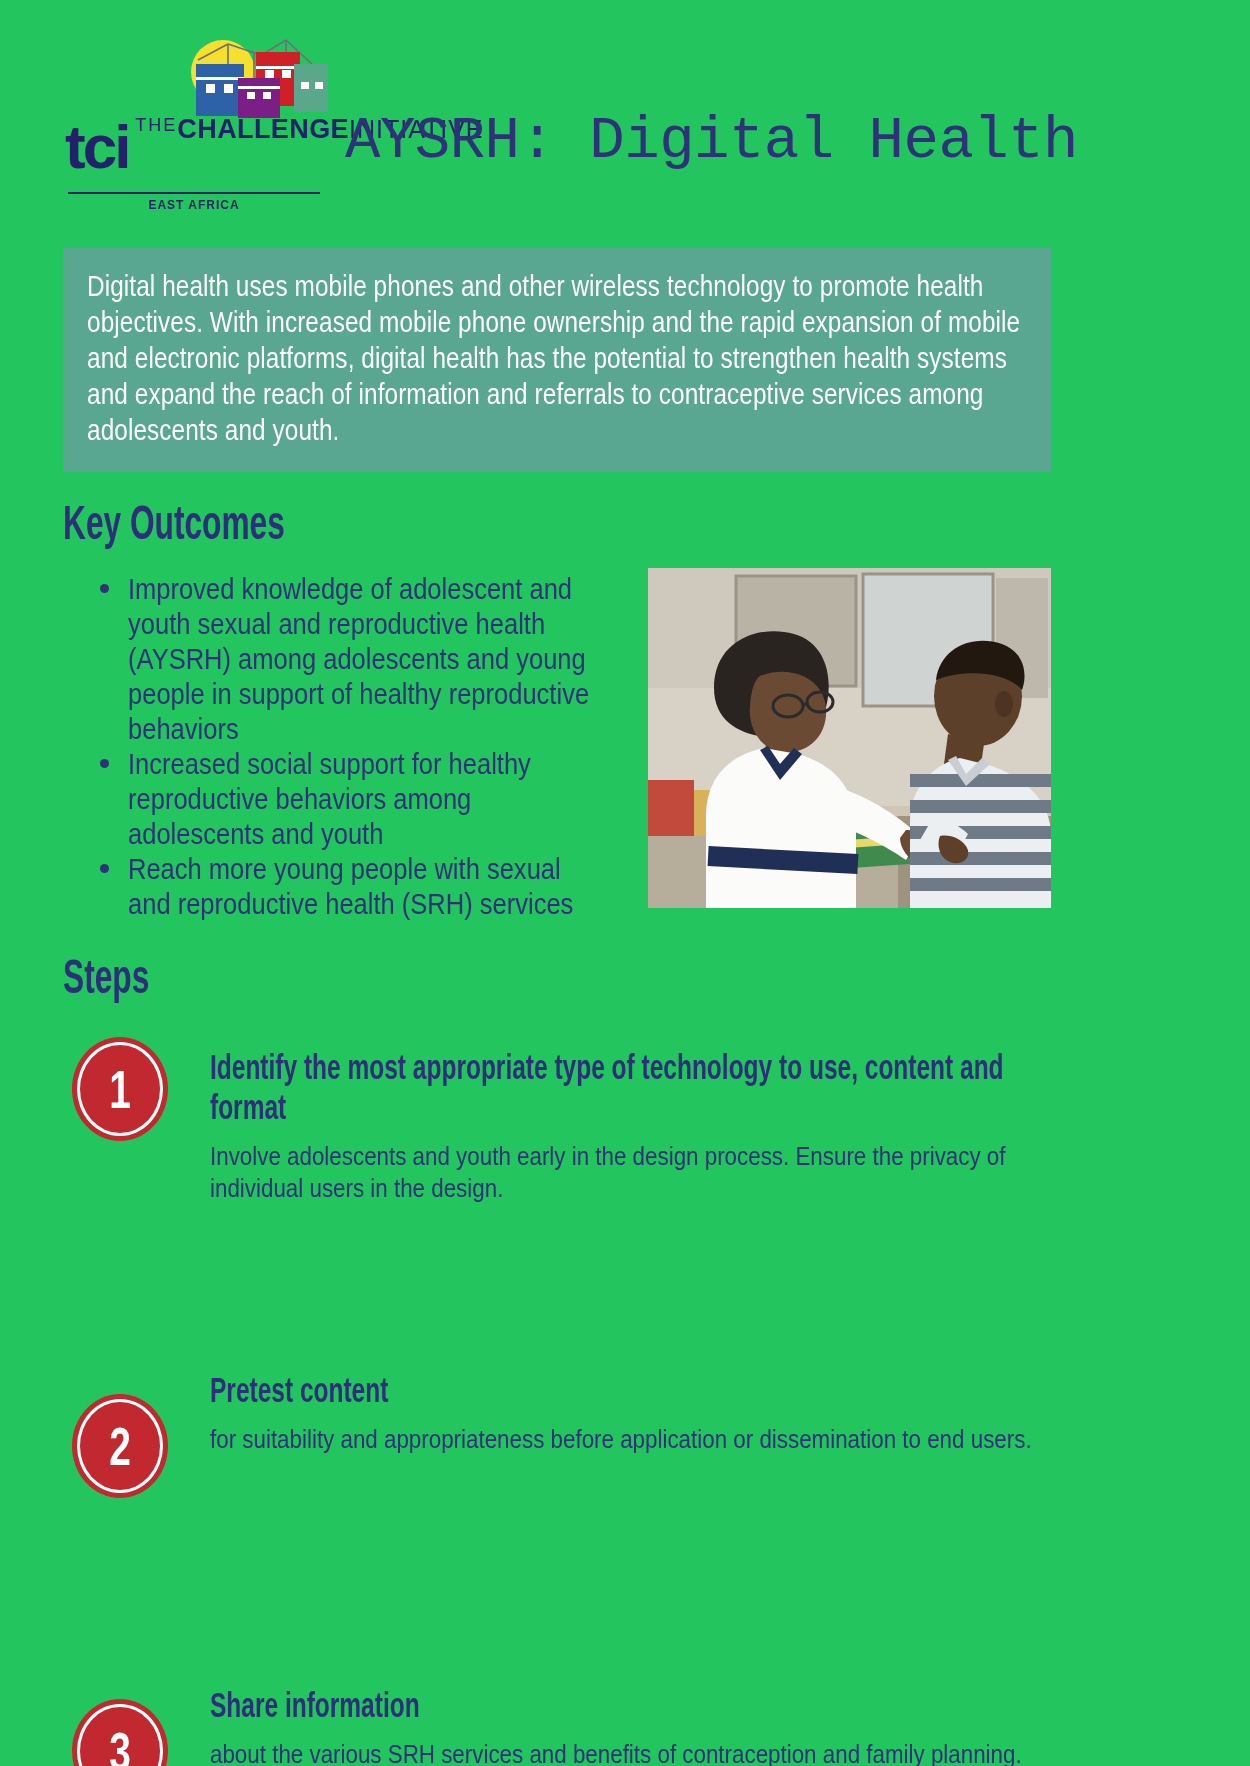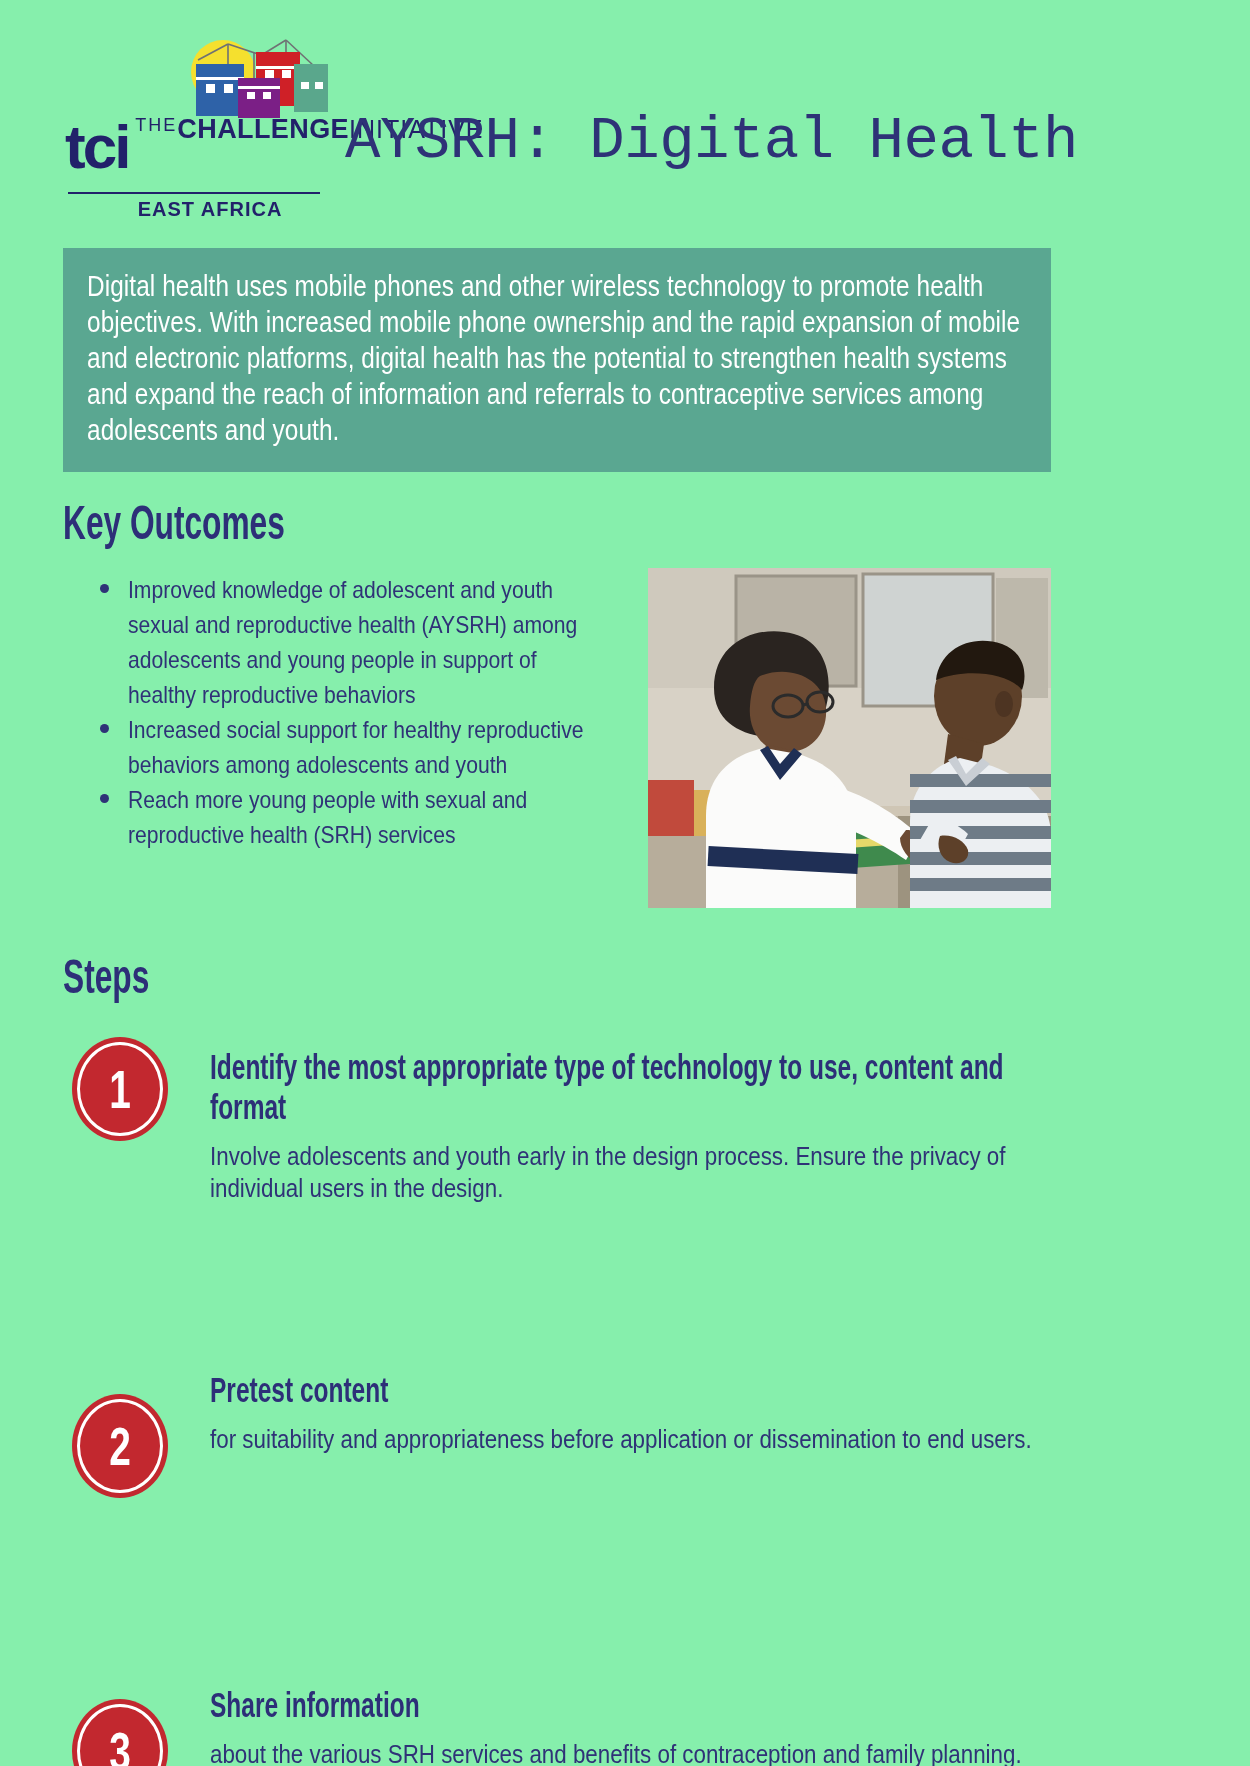--- a/index.html
+++ b/index.html
@@ -6,21 +6,21 @@
   html, body {
     width: 1250px;
     height: 1766px;
     background: #ffffff;
     font-family: "Liberation Sans", sans-serif;
   }
   .page {
     position: relative;
     width: 1250px;
     height: 1766px;
-    background: #86efac;
+    background: #22c55e;
     overflow: hidden;
   }
 
   
   .header {
     position: absolute;
     left: 0; top: 0;
     width: 1250px;
     height: 225px;
   }
@@ -84,25 +84,25 @@
   .logo-rule {
     position: absolute;
     left: 8px;
     top: 166px;
     width: 252px;
     height: 2px;
     background: #22216a;
   }
   .logo-region {
     position: absolute;
-    left: 24px;
+    left: 8px;
     top: 172px;
     width: 252px;
     text-align: center;
-    font-size: 20px;
+    font-size: 12px;
     font-weight: bold;
     letter-spacing: 1.0px;
     color: #22216a;
   }
   .page-title {
     position: absolute;
     left: 345px;
     top: 108px;
     font-family: Liberation Mono, monospace;
     font-size: 59px;
@@ -155,21 +155,21 @@
     top: 572px;
     width: 505px;
     list-style: none;
   }
   .outcomes-list li {
     position: relative;
     padding-left: 40px;
     margin-bottom: 0px;
     color: #2f3277;
     font-family: "Liberation Sans Narrow", "Liberation Sans", sans-serif;
-    font-size: 24px;
+    font-size: 29px;
     line-height: 35px;
   }
   .outcomes-list li .txt {
     display: block;
     transform-origin: left top;
     transform: scaleX(0.88);
     width: 113%;
   }
   .outcomes-list li .bullet {
     position: absolute;

